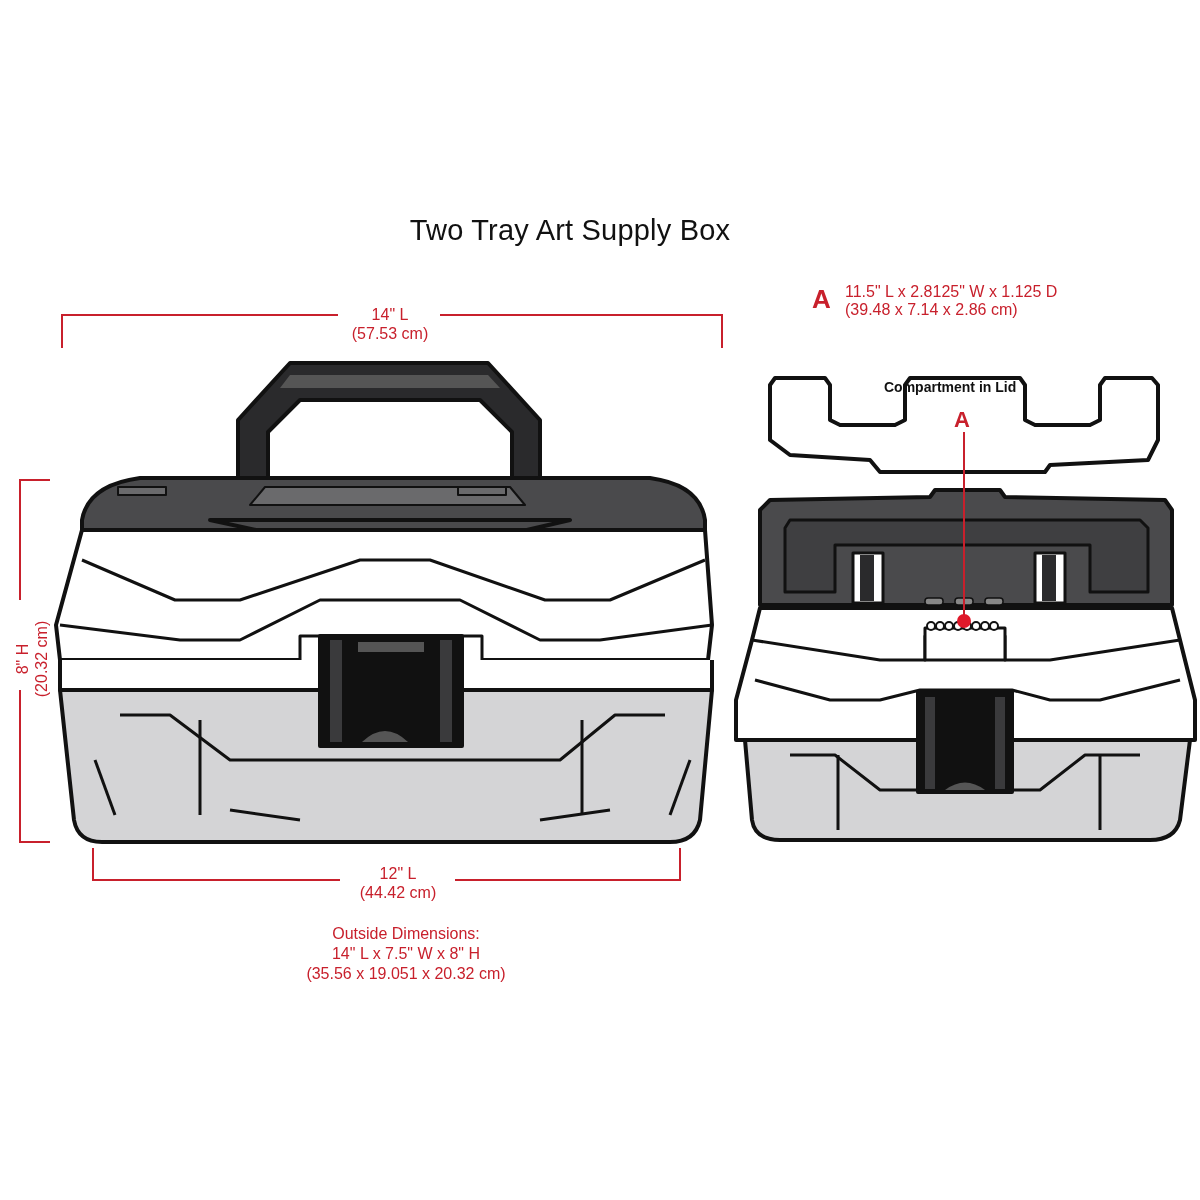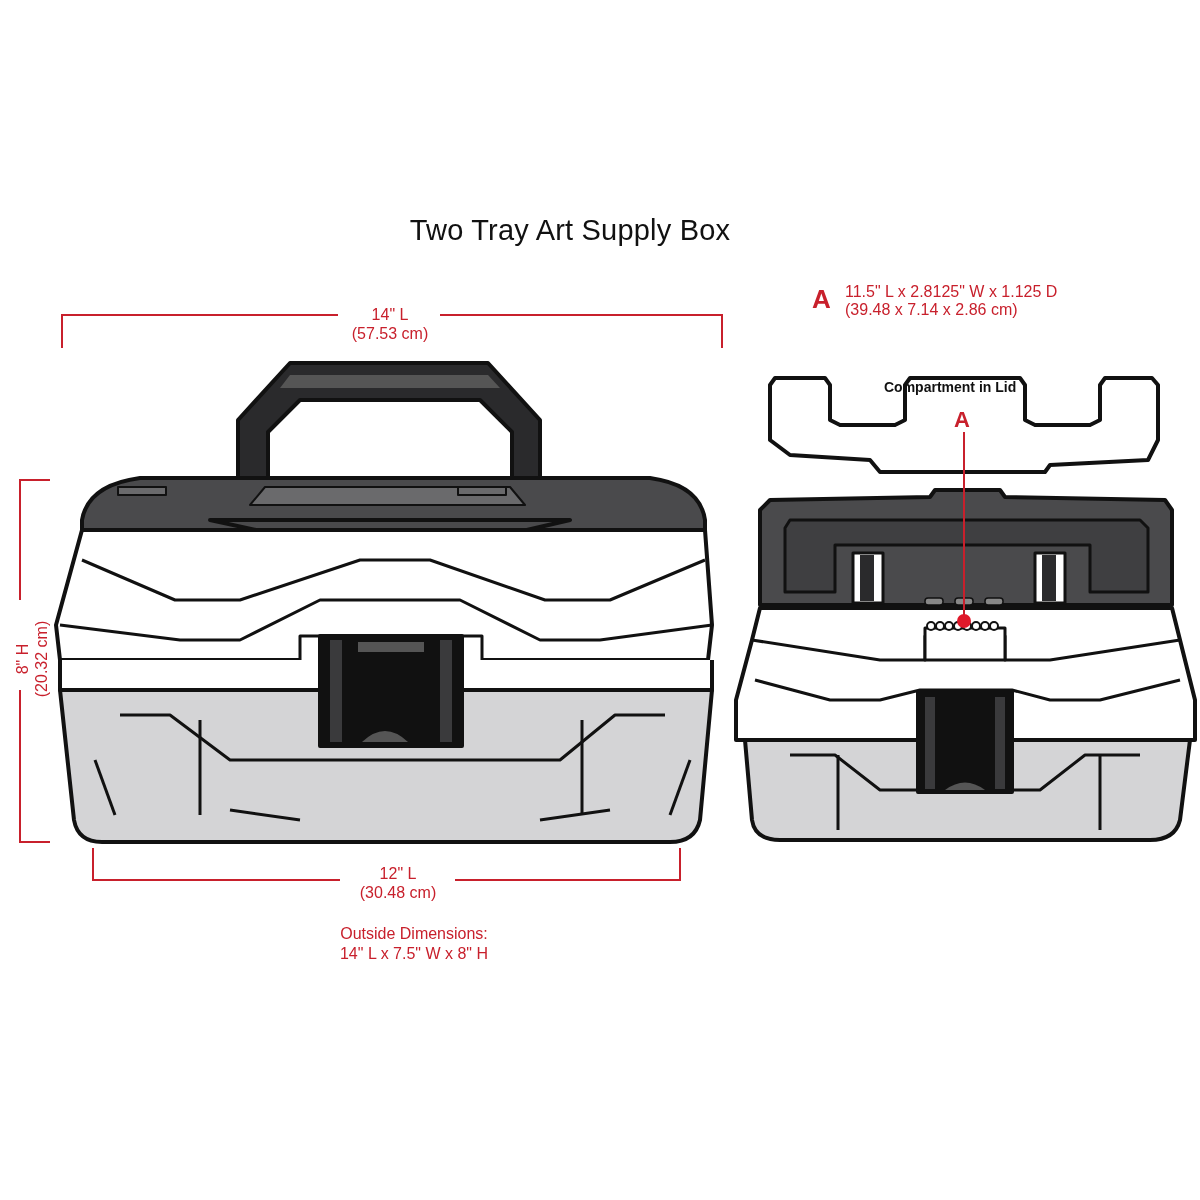--- a/index.html
+++ b/index.html
@@ -121,26 +121,27 @@
   <div>(57.53 cm)</div>
 </div>
 
 <div class="abs vert-text">
   <div>8" H</div>
   <div>(20.32 cm)</div>
 </div>
 
 <div class="abs dim-text" style="left:328px; top:864px; width:140px;">
   <div>12" L</div>
-  <div>(30.48 cm)</div>
+  <div>(44.42 cm)</div>
 </div>
 
-<div class="abs dim-text" style="left:264px; top:924px; width:300px; line-height:20px;">
+<div class="abs dim-text" style="left:256px; top:924px; width:300px; line-height:20px;">
   <div>Outside Dimensions:</div>
   <div>14" L x 7.5" W x 8" H</div>
+  <div>(35.56 x 19.051 x 20.32 cm)</div>
 </div>
 
 <div class="abs lbl-A-big">A</div>
 <div class="abs compdim">
   <div>11.5" L x 2.8125" W x 1.125 D</div>
   <div>(39.48 x 7.14 x 2.86 cm)</div>
 </div>
 <div class="abs comp-title">Compartment in Lid</div>
 <div class="abs" style="left:954px; top:407px; font-size:22px; font-weight:bold; color:#c8202c;">A</div>
 

